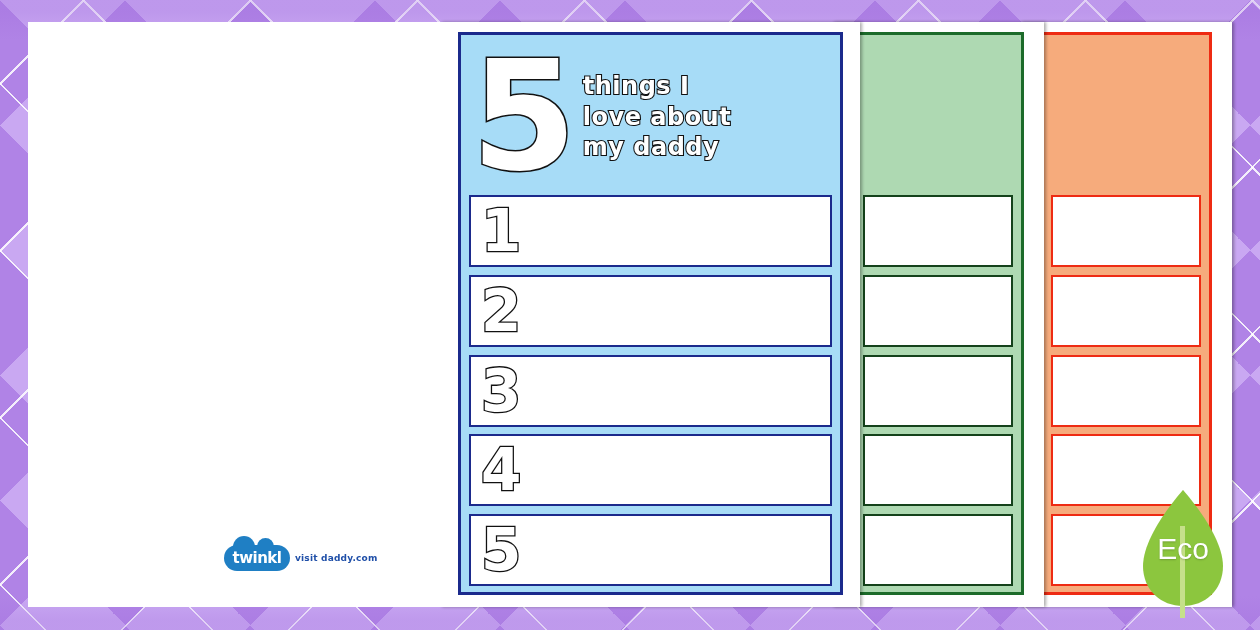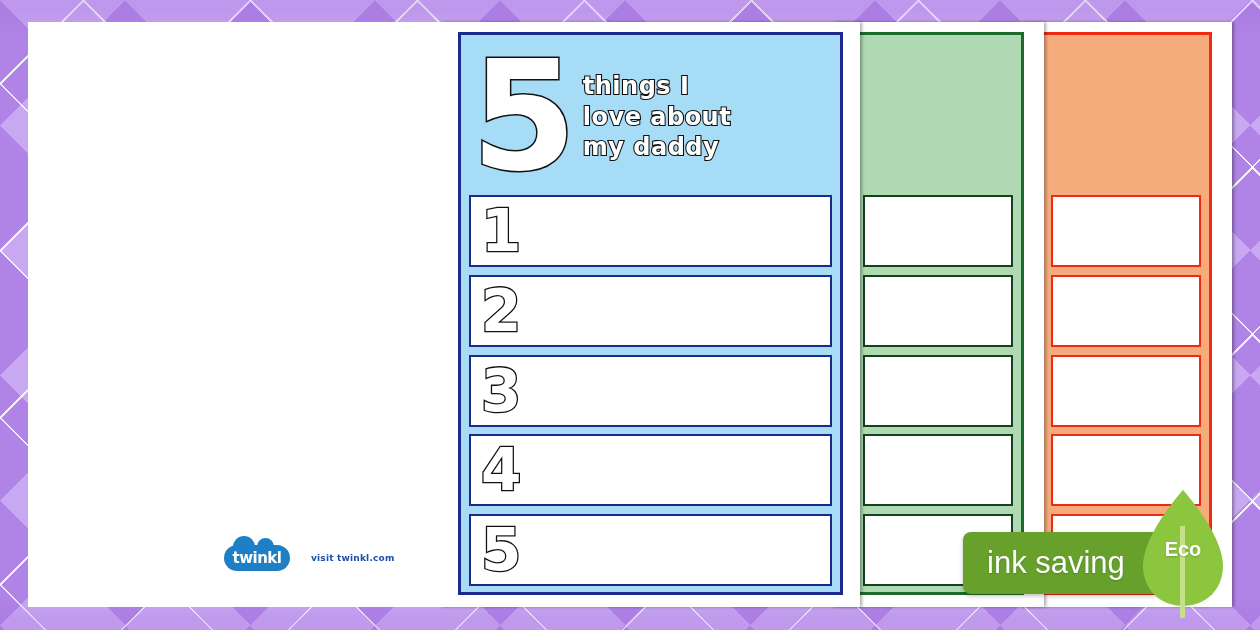--- a/index.html
+++ b/index.html
@@ -137,21 +137,21 @@
   }
   #sheet-green .row-num,
   #sheet-orange .row-num { visibility: hidden; }
 
   
   #twinkl-logo {
     position: absolute;
     left: 196px; bottom: 36px;
     display: flex;
     align-items: center;
-    gap: 21px;
+    gap: 5px;
   }
   .cloud {
     position: relative;
     width: 66px; height: 26px;
     background: #1f7fc4;
     border-radius: 13px;
     display: flex; align-items: center; justify-content: center;
   }
   .cloud::before, .cloud::after{
     content:""; position:absolute; background:#1f7fc4; border-radius:50%;
@@ -191,22 +191,22 @@
     left: 1129px; top: 486px;
     width: 108px; height: 132px;
     z-index: 21;
     display: flex; align-items: center; justify-content: center;
   }
   #eco-leaf svg { position:absolute; inset:0; }
   #eco-leaf-text {
     position: relative; z-index: 3;
     color: #ffffff;
     font-family: "Liberation Sans", sans-serif;
-    font-weight: 700;
-    font-size: 20px;
+    font-weight: 400;
+    font-size: 30px;
     margin-top: -6px;
     text-shadow: 0 1px 2px rgba(0,0,0,.2);
   }
 </style>
 </head>
 <body>
 
 <div id="stage">
 
   <div class="sheet" id="sheet-orange">
@@ -297,27 +297,24 @@
           </div>
       </div>
     </div>
   </div>
 
   <div class="sheet" id="sheet-blank">
     <div id="twinkl-logo">
       <div class="cloud">
         <span>twinkl</span>
       </div>
-      <div id="twinkl-url">visit twinkl.com</div>
+      <div id="twinkl-url">visit daddy.com</div>
     </div>
   </div>
 
-  <div id="eco-badge">
-    <div id="eco-label">ink saving</div>
-  </div>
   <div id="eco-leaf">
     <svg viewBox="0 0 108 132">
       <path d="M54 4 C54 4 14 48 14 80 C14 104 32 120 54 120 C76 120 94 104 94 80 C94 48 54 4 54 4 Z" fill="#8cc63e"></path>
       <rect x="51" y="40" width="5" height="92" fill="#c6e08a"></rect>
     </svg>
     <div id="eco-leaf-text">Eco</div>
   </div>
 
 </div>
 

